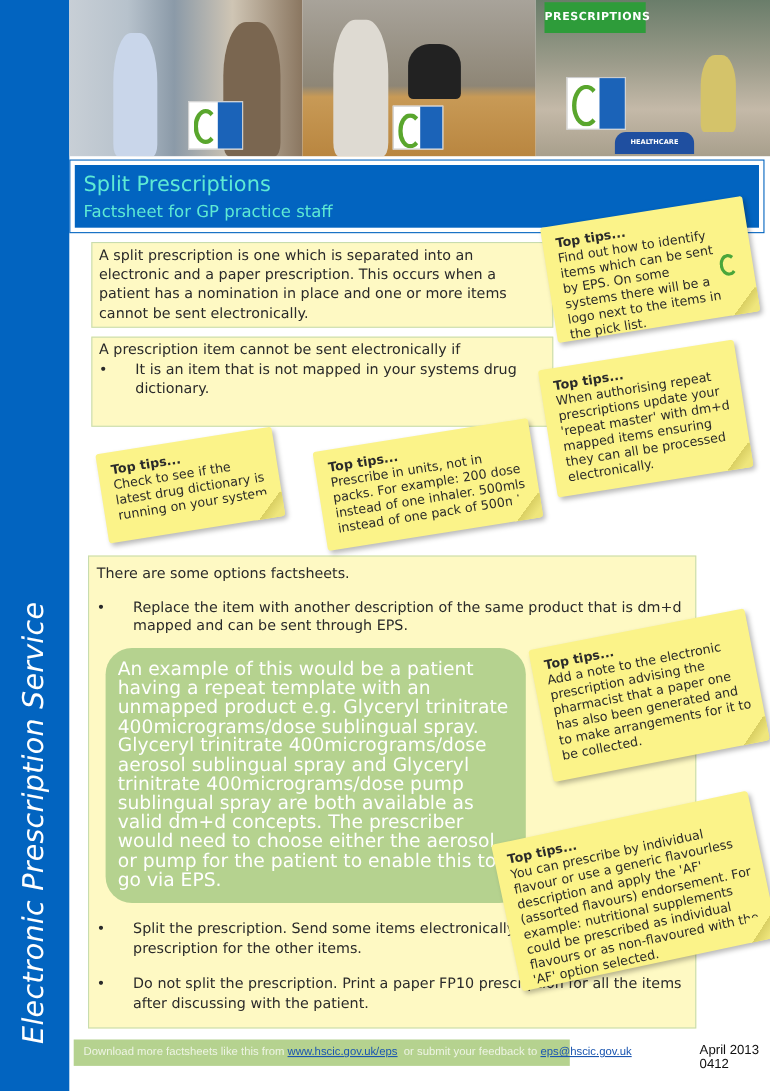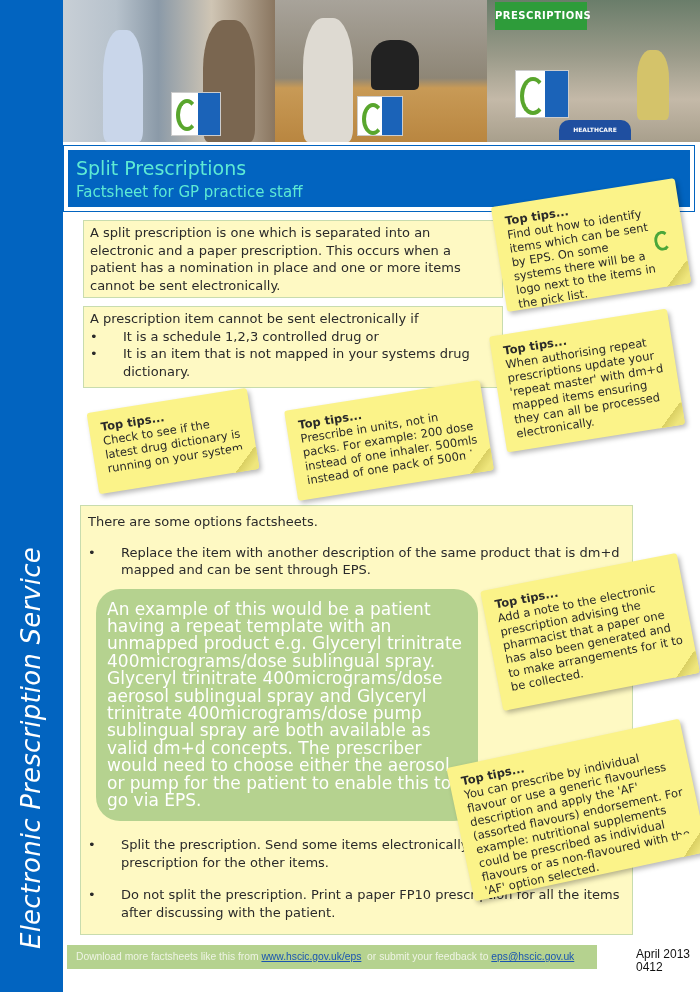--- a/index.html
+++ b/index.html
@@ -39,21 +39,21 @@
   .note::after { content: ""; position: absolute; right: 0; bottom: 0; width: 26px; height: 22px; background: linear-gradient(135deg, #fbf389 50%, #d9cf63 50%, #efe67c 80%); border-radius: 0 0 3px 0; }
   .note .tt { font-weight: bold; }
   .note1 { left: 498px; top: 192px; width: 186px; height: 106px; transform: rotate(-9deg); }
   .note1 .eps-logo { position: absolute; right: 14px; top: 50px; width: 16px; height: 20px; border-radius: 50%; border: 3px solid #4aa63a; border-right-color: transparent; }
   .note2 { left: 497px; top: 322px; width: 180px; height: 117px; transform: rotate(-9deg); }
   .note3 { left: 92px; top: 400px; width: 162px; height: 82px; transform: rotate(-9deg); }
   .note4 { left: 290px; top: 395px; width: 198px; height: 91px; transform: rotate(-9deg); }
   .note5 { left: 490px; top: 571px; width: 200px; height: 122px; transform: rotate(-11deg); }
   .note6 { left: 458px; top: 742px; width: 238px; height: 136px; transform: rotate(-12deg); }
 
-  .footer { position: absolute; left: 67px; top: 945px; width: 530px; height: 24px; background: #b5d28f; color: #eef4e4; font-size: 10.3px; line-height: 24px; padding-left: 9px; white-space: nowrap; font-family: "Liberation Sans", sans-serif; }
+  .footer { position: absolute; left: 67px; top: 945px; width: 451px; height: 24px; background: #b5d28f; color: #eef4e4; font-size: 10.3px; line-height: 24px; padding-left: 9px; white-space: nowrap; font-family: "Liberation Sans", sans-serif; }
   .footer a { color: #1a55b0; text-decoration: underline; }
   .date { position: absolute; left: 636px; top: 948px; font-family: "Liberation Sans", sans-serif; font-size: 12px; line-height: 13px; color: #111; }
   .date .d1 { font-weight: normal; }
 </style>
 </head>
 <body>
 
 <div class="sidebar">
   <div class="sidebar-text">Electronic Prescription Service</div>
 </div>
@@ -93,21 +93,20 @@
   </div>
 </div>
 
 <div class="box box1">
   <p>A split prescription is one which is separated into an electronic and a paper prescription. This occurs when a patient has a nomination in place and one or more items cannot be sent electronically.</p>
 </div>
 
 <div class="box box2">
   <p>A prescription item cannot be sent electronically if</p>
   <ul class="b">
-    <li>It is a schedule 1,2,3 controlled drug or</li>
     <li>It is an item that is not mapped in your systems drug dictionary.</li>
   </ul>
 </div>
 
 <div class="box box3">
   <p>There are some options factsheets.</p>
   <ul class="b">
     <li>Replace the item with another description of the same product that is dm+d mapped and can be sent through EPS.</li>
   </ul>
   <div class="example">An example of this would be a patient having a repeat template with an unmapped product e.g. Glyceryl trinitrate 400micrograms/dose sublingual spray. Glyceryl trinitrate 400micrograms/dose aerosol sublingual spray and Glyceryl trinitrate 400micrograms/dose pump sublingual spray are both available as valid dm+d concepts. The prescriber would need to choose either the aerosol or pump for the patient to enable this to go via EPS.</div>

